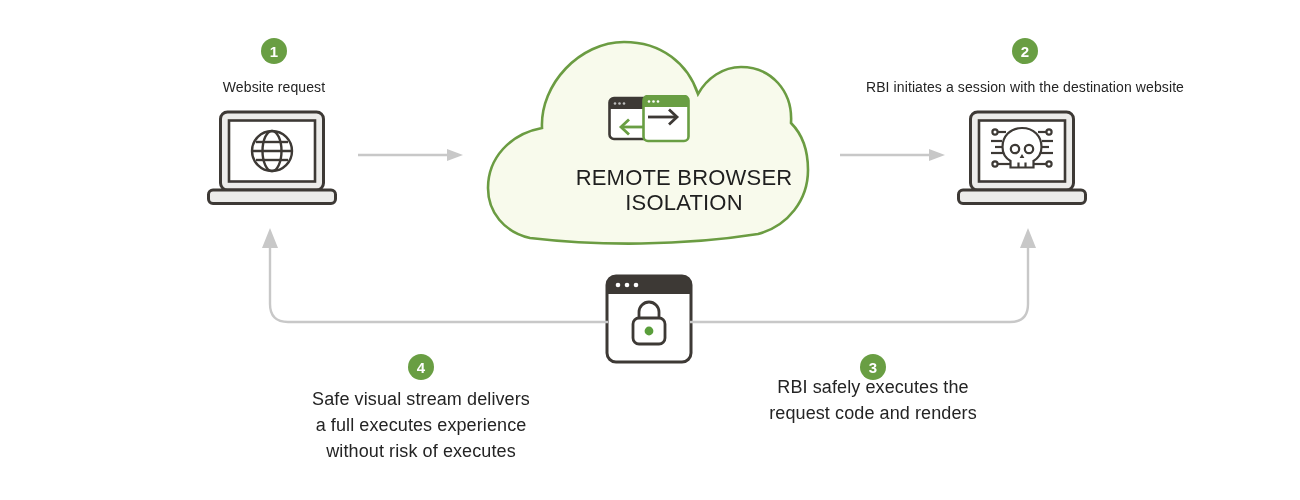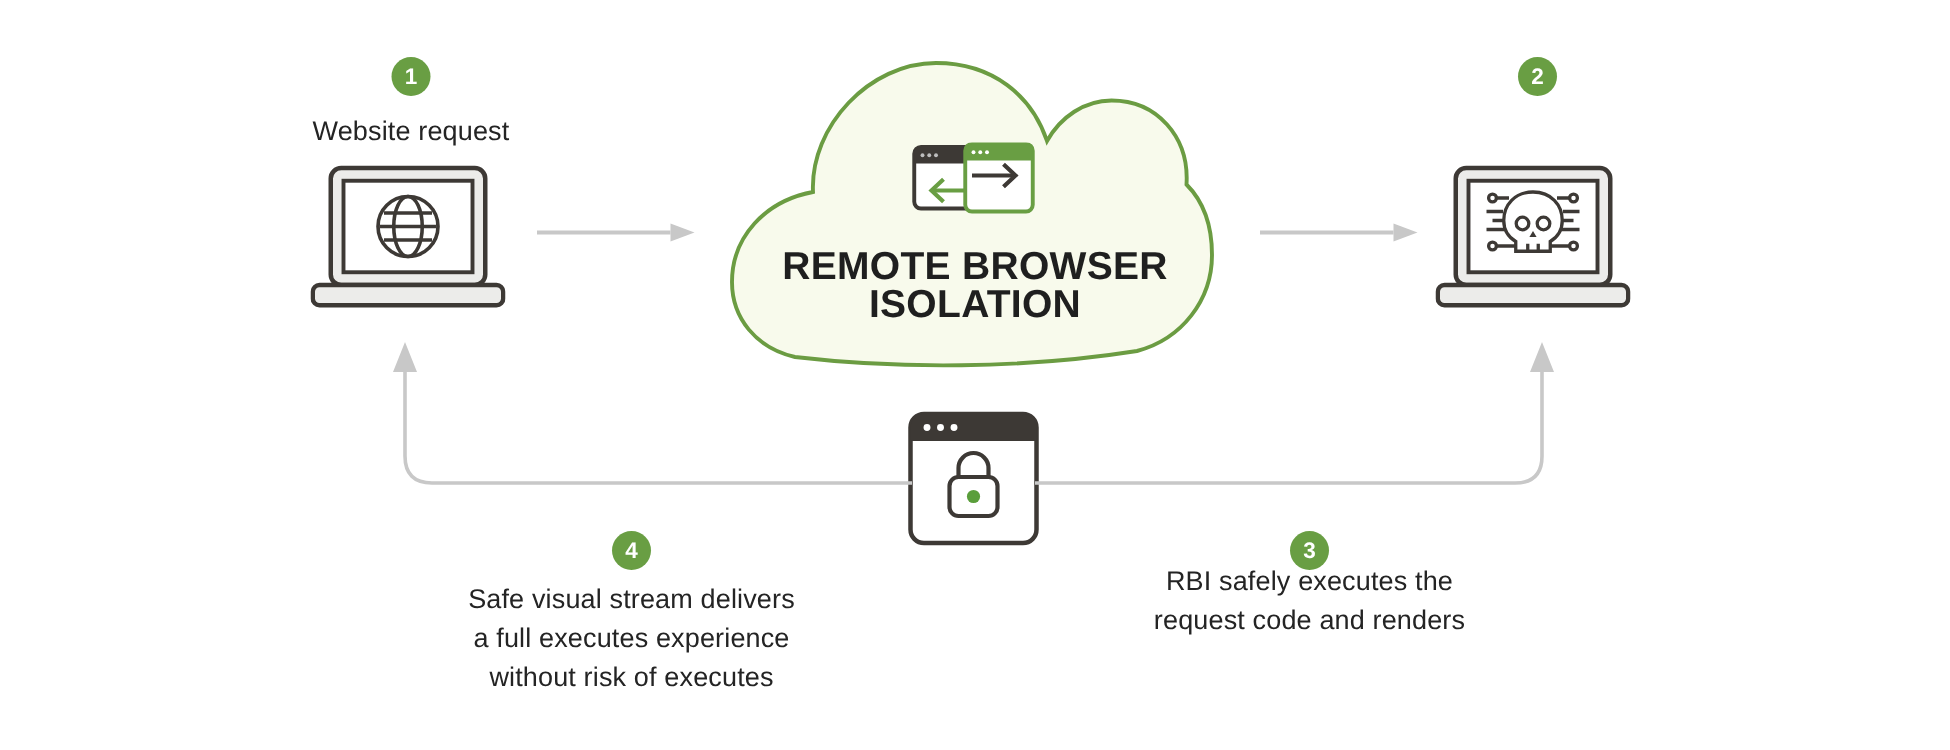--- a/index.html
+++ b/index.html
@@ -12,30 +12,30 @@
     overflow:hidden;
   }
   .abs{position:absolute;}
   .badge{
     width:26px;height:26px;border-radius:50%;
     background:#699e43;color:#ffffff;
     display:flex;align-items:center;justify-content:center;
     font-size:15px;font-weight:bold;line-height:1;
   }
   .caption{
-    font-size:18px;line-height:24px;text-align:center;
+    font-size:14px;line-height:24px;text-align:center;
     letter-spacing:.1px;color:#242424;
   }
   .steptext{
     font-size:18px;line-height:26px;text-align:center;
     letter-spacing:.1px;color:#242424;
   }
   .cloud-title{
-    font-size:26px;font-weight:bold;line-height:25px;
-    text-align:center;color:#1f1f1f;letter-spacing:.2px;
+    font-size:22px;font-weight:normal;line-height:25px;
+    text-align:center;color:#1f1f1f;letter-spacing:.2px;margin-left:34px;
   }
   svg{display:block;}
 </style>
 </head>
 <body>
 
 <div class="canvas">
 
   <div class="abs badge" style="left:261px;top:38px;">
     <span>1</span>
@@ -110,20 +110,21 @@
   <div class="abs" style="left:840px;top:147px;">
     <svg width="106" height="16" viewBox="0 0 106 16">
       <line x1="0" y1="8" x2="89" y2="8" stroke="#c8c8c8" stroke-width="2.6"></line>
       <polygon points="89,2 105,8 89,14" fill="#c8c8c8"></polygon>
     </svg>
   </div>
 
   <div class="abs badge" style="left:1012px;top:38px;">
     <span>2</span>
   </div>
+  <div class="abs caption" style="left:765px;top:75px;width:520px;">RBI initiates a session with the destination website</div>
 
   <div class="abs" style="left:957px;top:110px;">
     <svg width="130" height="96" viewBox="0 0 130 96">
       <rect x="13.5" y="2" width="103" height="78" rx="7" fill="#ececea" stroke="#3d3935" stroke-width="3"></rect>
       <rect x="22" y="10.5" width="86" height="61" fill="#ffffff" stroke="#3d3935" stroke-width="2.6"></rect>
 
       <g transform="translate(33,15)" stroke="#3d3935" fill="none" stroke-width="2.2">
         <path d="M32 3 C20 3 12.5 11.5 12.5 22 C12.5 28.5 15.8 33.2 20.5 36 V42.5 H43.5 V36 C48.2 33.2 51.5 28.5 51.5 22 C51.5 11.5 44 3 32 3 Z"></path>
         <circle cx="25" cy="24" r="4.2"></circle>
         <circle cx="39" cy="24" r="4.2"></circle>

